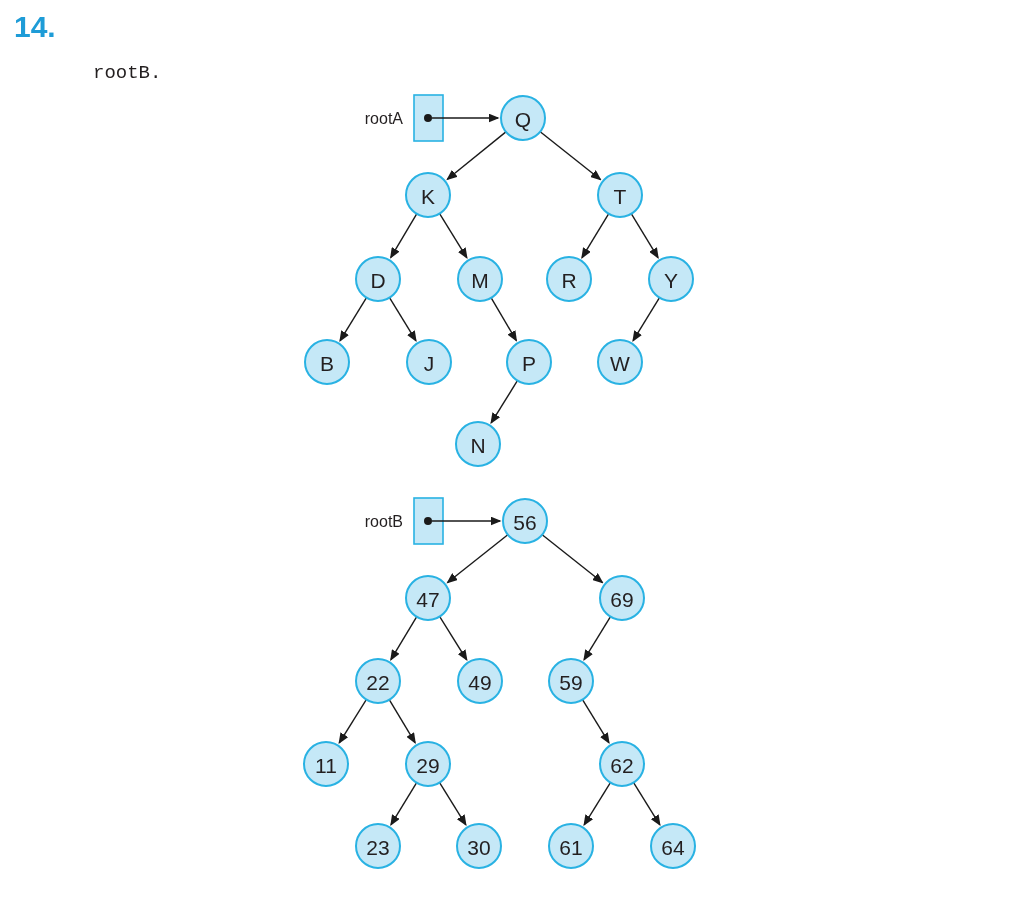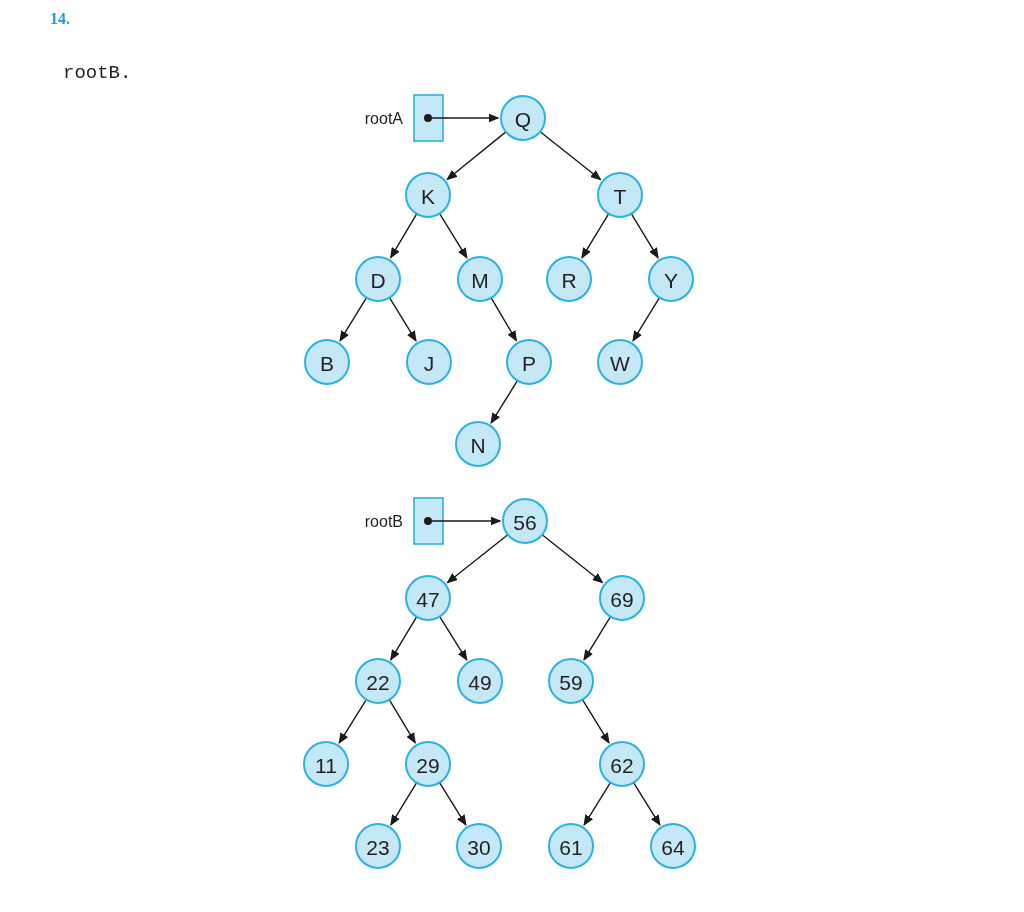--- a/index.html
+++ b/index.html
@@ -12,40 +12,40 @@
     width: 1024px;
     height: 912px;
     background: var(--page-bg, #ffffff);
     overflow: hidden;
     font-family: "Liberation Serif", serif;
   }
   .q-number {
     position: absolute;
     left: 14px;
     top: 10px;
-    font-family: Liberation Serif, serif;
-    font-size: 16px;
+    font-family: Liberation Sans, sans-serif;
+    font-size: 30px;
     font-weight: bold;
     color: var(--accent, #1e9cd7);
-    margin-left: 36px;
   }
   .q-body {
     position: absolute;
     left: 63px;
     top: 10px;
     width: 930px;
     font-family: "Liberation Serif", serif;
     font-size: 24px;
     line-height: 40px;
     color: var(--text, #231f20);
   }
   .q-code {
     font-family: "Liberation Mono", "DejaVu Sans Mono", monospace;
     font-size: 19px;
     color: var(--text, #231f20);
+    margin-left: 30px;
   }
   #diagram-svg {
     position: absolute;
     left: 0;
     top: 0;
   }
   .tree-edge {
     stroke: var(--line, #1a1a1a);
     stroke-width: 1.4;
     fill: none;

